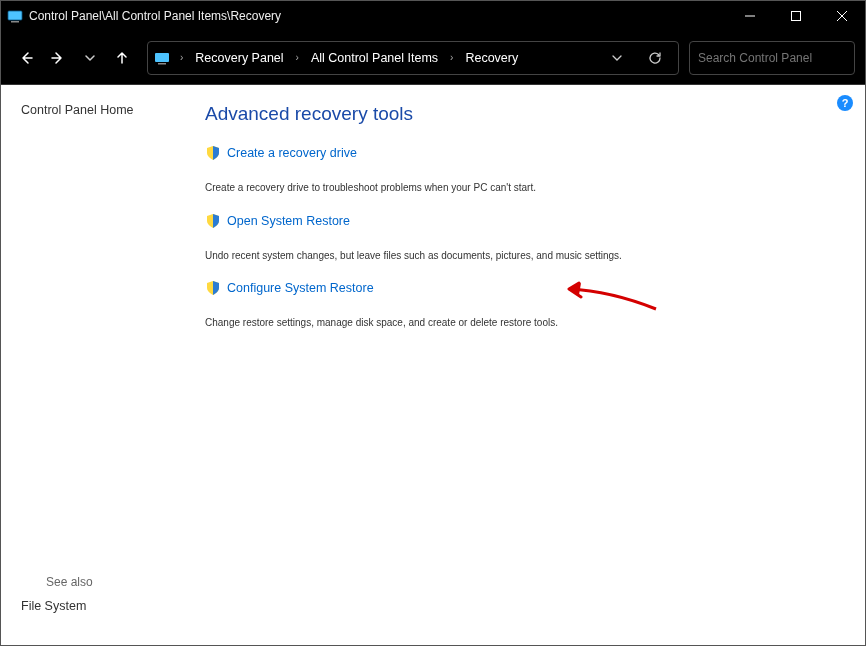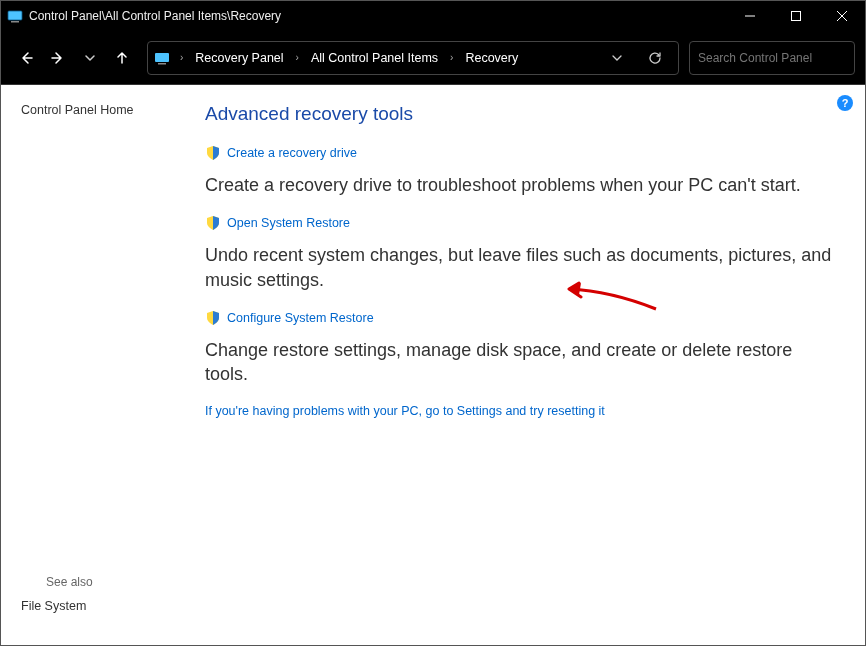--- a/index.html
+++ b/index.html
@@ -37,21 +37,21 @@
   .sidebar a, .sidebar .label { color:#333; text-decoration:none; font-size:12.5px; }
   .sidebar .home { color:#333;margin-top:9px; }
   .sidebar .see-also { color:#666; font-size:12px; margin-bottom:10px;margin-left:25px; }
   .sidebar .file-history { color:#333; font-size:12.5px; margin-bottom:14px;}
 
   .content { flex:1; padding: 18px 30px 18px 4px; position:relative; }
   h1.heading { color:#1a4aa8; font-weight:400; font-size:19px; margin-bottom:20px; }
   .tool { margin-bottom:18px; }
   .tool .row { display:flex; align-items:center; gap:6px; }
   .link { color:#0066cc; font-size:12.5px; cursor:pointer; }
-  .desc { color:#333; font-size:18px; margin-top:12px; line-height:1.35; }
+  .desc { color:#333; font-size:10px; margin-top:20px; line-height:1.35; }
   .shield-icon { width:16px; height:16px; }
   .reset-link { color:#0066cc; font-size:12.5px; cursor:pointer; }
 
   .help-icon { position:absolute; top:10px; right:12px; width:16px; height:16px; border-radius:50%; background:#1a8cff; color:#fff; font-weight:bold; font-size:11px; display:flex; align-items:center; justify-content:center; cursor:pointer; }
 
   .arrow-annotation { position:absolute; top:196px; left:360px; pointer-events:none; }
   .arrow-annotation svg { width:100px; height:40px; }
 </style>
 </head>
 <body>
@@ -185,23 +185,20 @@
         <div class="row">
           <svg class="shield-icon" viewBox="0 0 16 16">
             <path d="M8 1 L14 3 V8 C14 12 8 15 8 15 C8 15 2 12 2 8 V3 Z" fill="#ffd940"></path>
             <path d="M8 1 L14 3 V8 C14 12 8 15 8 15 V1 Z" fill="#2b7cd3"></path>
           </svg>
           <span class="link">Configure System Restore</span>
         </div>
         <div class="desc">Change restore settings, manage disk space, and create or delete restore tools.</div>
       </div>
 
-      <div style="margin-top:18px;">
-        <span class="reset-link">If you're having problems with your PC, go to Settings and try resetting it</span>
-      </div>
 
       <div class="arrow-annotation">
         <svg viewBox="0 0 100 40">
           <defs>
             <marker id="ah" markerWidth="10" markerHeight="10" refX="2" refY="5" orient="auto">
               <path d="M0 0 L10 5 L0 10 Z" fill="#d40000"></path>
             </marker>
           </defs>
           <path d="M95 28 Q50 10 8 8" stroke="#d40000" stroke-width="3" fill="none"></path>
           <path d="M8 8 L18 2 M8 8 L20 16" stroke="#d40000" stroke-width="3" fill="none" stroke-linecap="round"></path>

